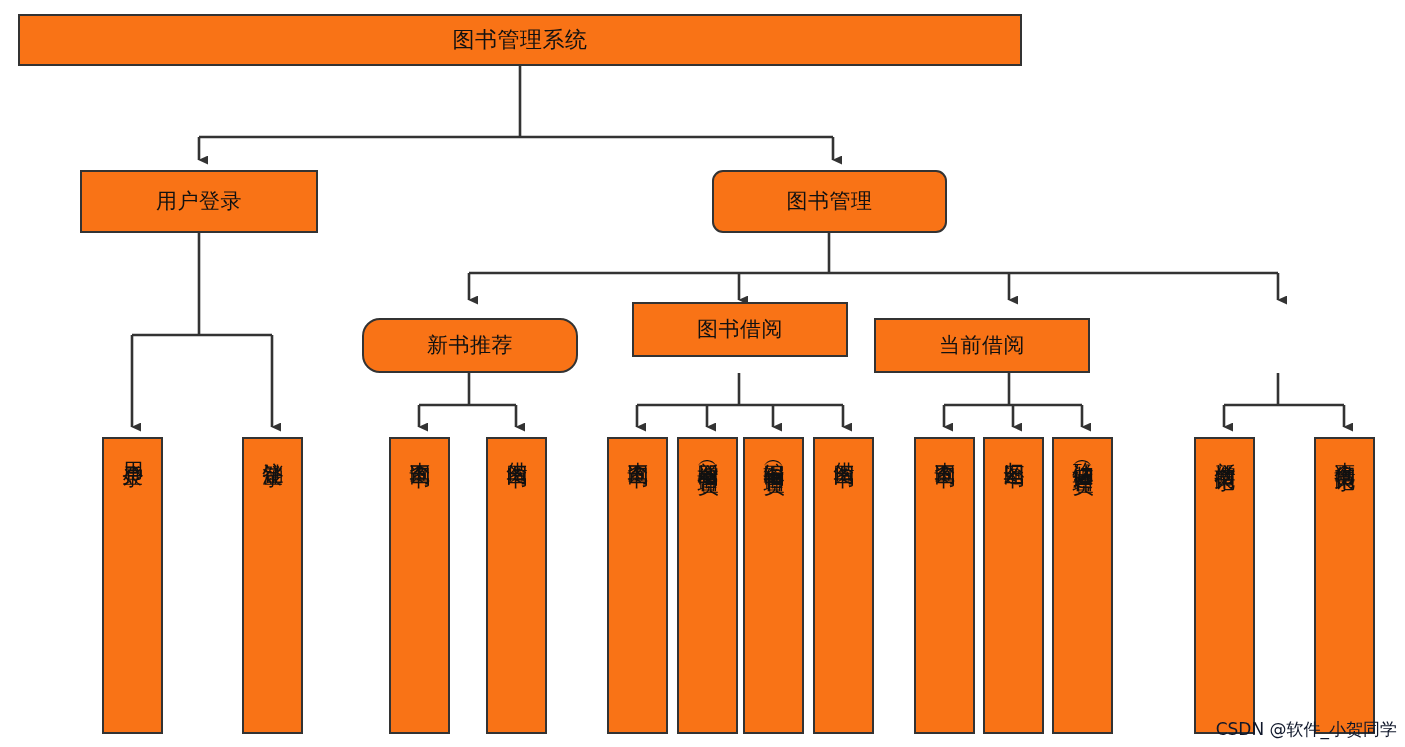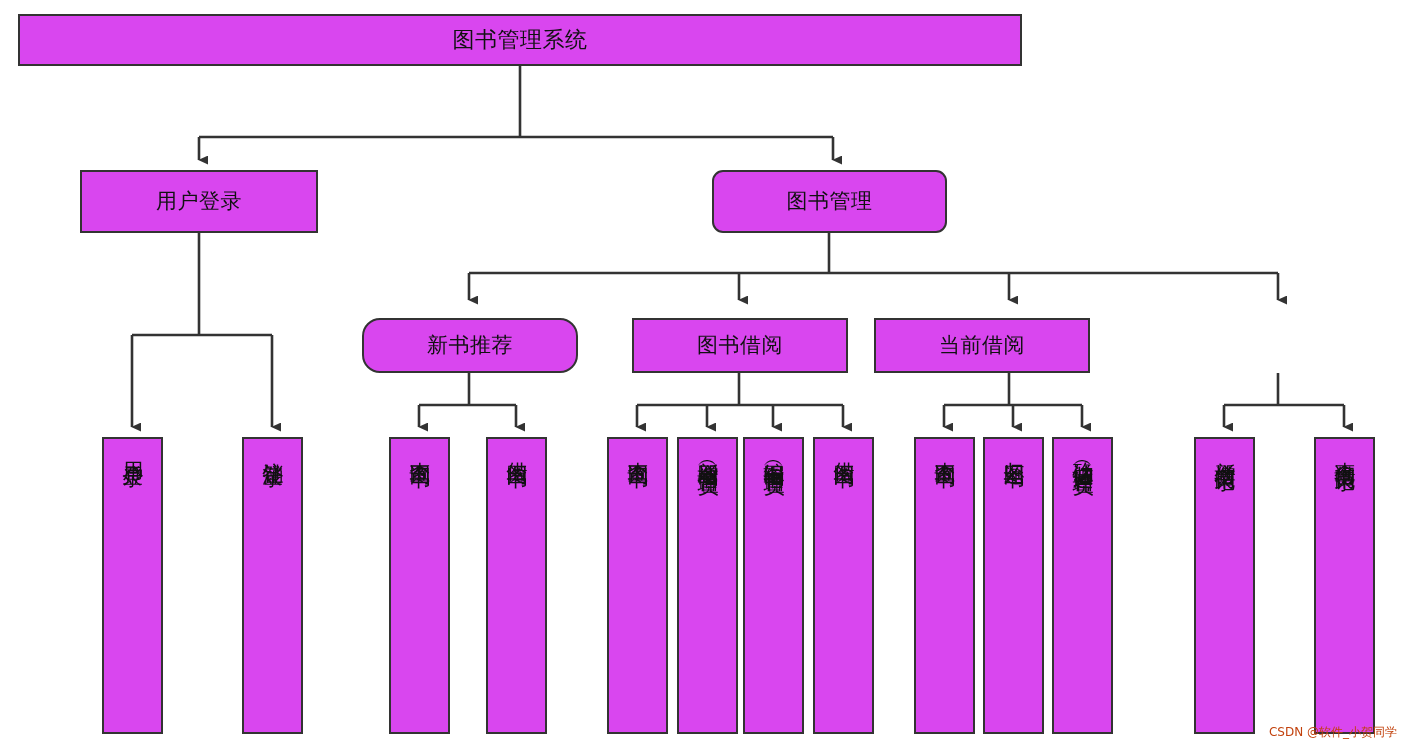--- a/index.html
+++ b/index.html
@@ -22,21 +22,21 @@
     position: absolute;
     left: 0;
     top: 0;
     width: 1405px;
     height: 747px;
     pointer-events: none;
   }
   .node {
     position: absolute;
     box-sizing: border-box;
-    background: #d946ef;
+    background: #f97316;
     border: 2.5px solid #333333;
     display: flex;
     align-items: center;
     justify-content: center;
     color: #111111;
     z-index: 2;
   }
   .node-label {
     display: block;
     text-align: center;
@@ -62,22 +62,22 @@
     text-orientation: upright;
     font-size: 21px;
     line-height: 1.1;
     letter-spacing: 2px;
     white-space: nowrap;
   }
   .watermark {
     position: absolute;
     right: 8px;
     bottom: 6px;
-    font-size: 12px;
-    color: #c2410c;
+    font-size: 17px;
+    color: #0f172a;
     white-space: nowrap;
     z-index: 3;
   }
 </style>
 </head>
 <body>
 
 <div id="diagram-root">
 
   <svg id="connector-layer" width="1405" height="747" viewBox="0 0 1405 747" xmlns="http://www.w3.org/2000/svg">
@@ -139,21 +139,21 @@
   </div>
 
   <div class="node horiz" style="left:712px; top:170px; width:235px; height:63px;border-radius:11px;">
     <span class="node-label">图书管理</span>
   </div>
 
   <div class="node horiz" style="left:362px; top:318px; width:216px; height:55px;border-radius:18px;">
     <span class="node-label">新书推荐</span>
   </div>
 
-  <div class="node horiz" style="left:632px; top:318px; width:216px; height:55px;">
+  <div class="node horiz" style="left:632px; top:302px; width:216px; height:55px;">
     <span class="node-label">图书借阅</span>
   </div>
 
   <div class="node horiz" style="left:874px; top:318px; width:216px; height:55px;">
     <span class="node-label">当前借阅</span>
   </div>
 
 
   <div class="node vert" style="left:102px; top:437px; width:61px; height:297px;">
     <span class="node-label">用户登录</span>

